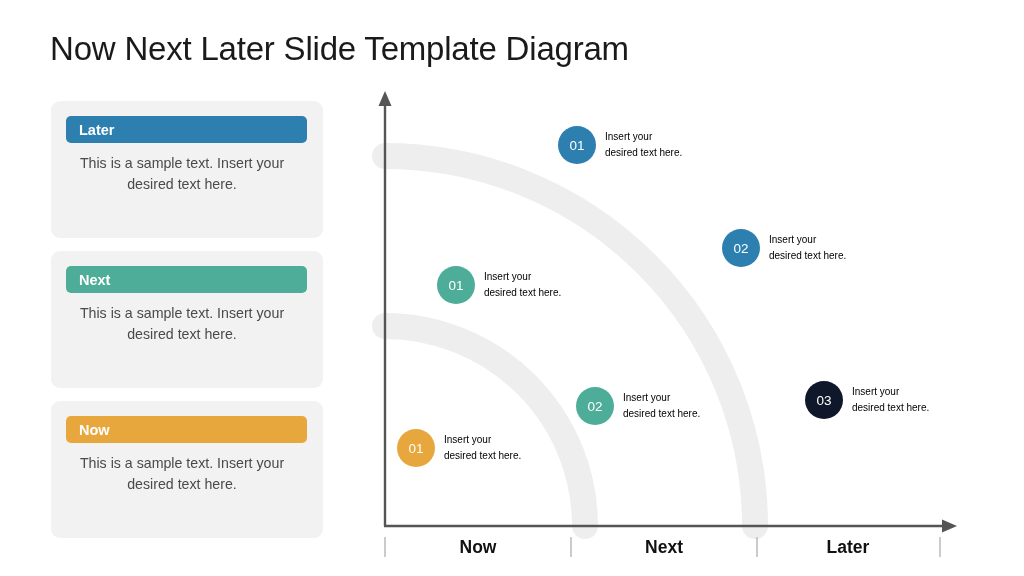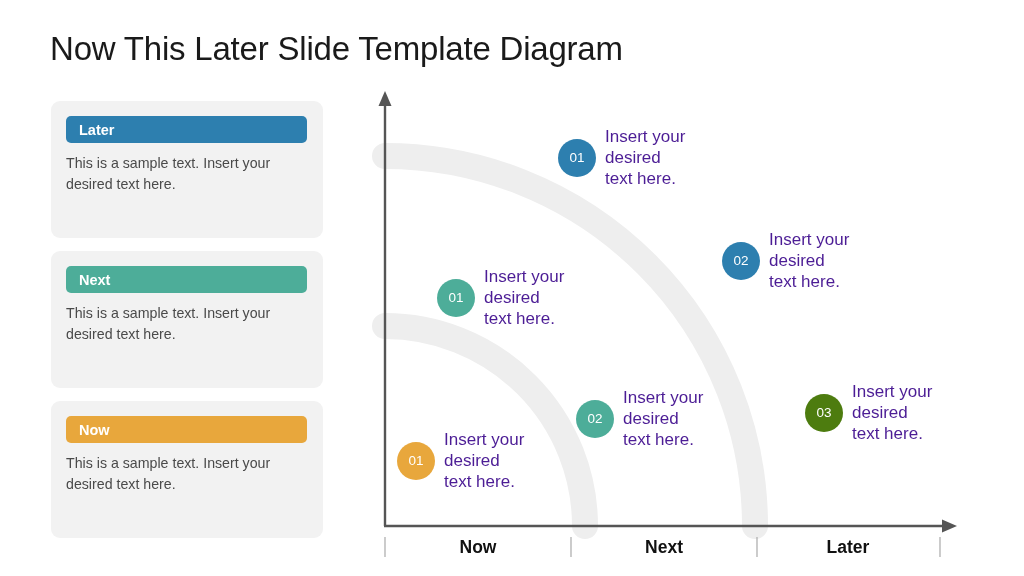--- a/index.html
+++ b/index.html
@@ -61,20 +61,21 @@
     font-weight: bold;
   }
   .card-body {
     position: absolute;
     left: 15px;
     top: 52px;
     width: 232px;
     font-size: 14.2px;
     line-height: 21px;
     color: #4a4a4a;
+    text-align: center;
   }
 
   
   .chart {
     position: absolute;
     left: 350px;
     top: 80px;
     width: 660px;
     height: 490px;
   }
@@ -97,40 +98,40 @@
     flex: 0 0 38px;
     display: flex;
     align-items: center;
     justify-content: center;
     color: #ffffff;
     font-size: 13.5px;
     font-weight: normal;
   }
   .marker-text {
     margin-left: 9px;
-    font-size: 17px;
-    line-height: 21px;
-    color: #4c1d95;
+    font-size: 10px;
+    line-height: 16px;
+    color: #000000;
     width: 82px;
   }
 
   
   .axis-label {
     position: absolute;
     font-size: 17.5px;
     font-weight: bold;
     color: #111111;
     text-align: center;
     white-space: nowrap;
   }
 </style>
 </head>
 <body>
 
-<div class="slide-title">Now This Later Slide Template Diagram</div>
+<div class="slide-title">Now Next Later Slide Template Diagram</div>
 
 <div class="cards">
 
   <div class="card">
     <div class="card-header" style="background-color: rgb(45, 127, 175);">
       <span class="card-header-label">Later</span>
     </div>
     <div class="card-body">This is a sample text. Insert your desired text here.</div>
   </div>
 
@@ -181,21 +182,21 @@
     <div class="marker-circle" style="background-color: rgb(45, 127, 175);">01</div>
     <div class="marker-text">Insert your desired text here.</div>
   </div>
 
   <div class="marker" style="left:372px; top:149px;">
     <div class="marker-circle" style="background-color: rgb(45, 127, 175);">02</div>
     <div class="marker-text">Insert your desired text here.</div>
   </div>
 
   <div class="marker" style="left:455px; top:301px;">
-    <div class="marker-circle" style="background-color: #4d7c0f;">03</div>
+    <div class="marker-circle" style="background-color: #0f172a;">03</div>
     <div class="marker-text">Insert your desired text here.</div>
   </div>
 
   <div class="marker" style="left:87px; top:186px;">
     <div class="marker-circle" style="background-color: rgb(77, 173, 153);">01</div>
     <div class="marker-text">Insert your desired text here.</div>
   </div>
 
   <div class="marker" style="left:226px; top:307px;">
     <div class="marker-circle" style="background-color: rgb(77, 173, 153);">02</div>

